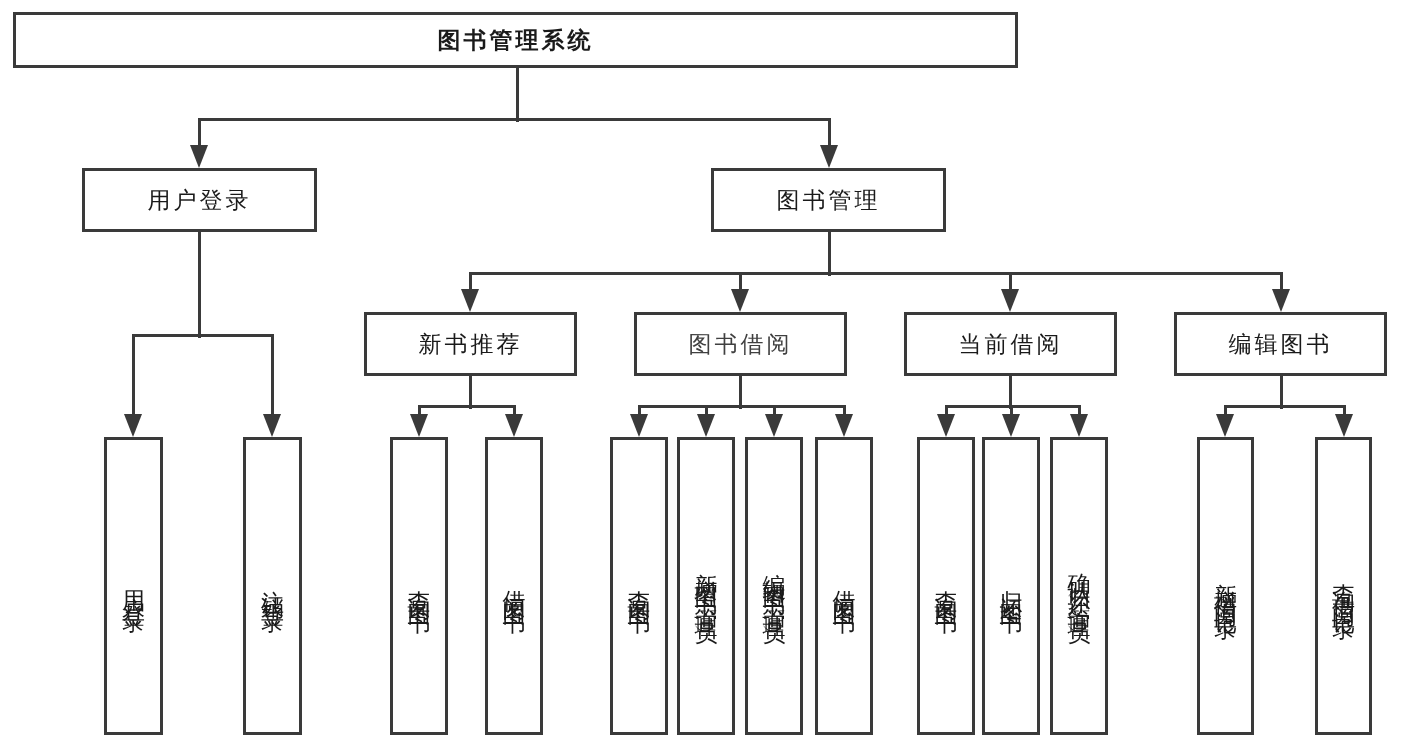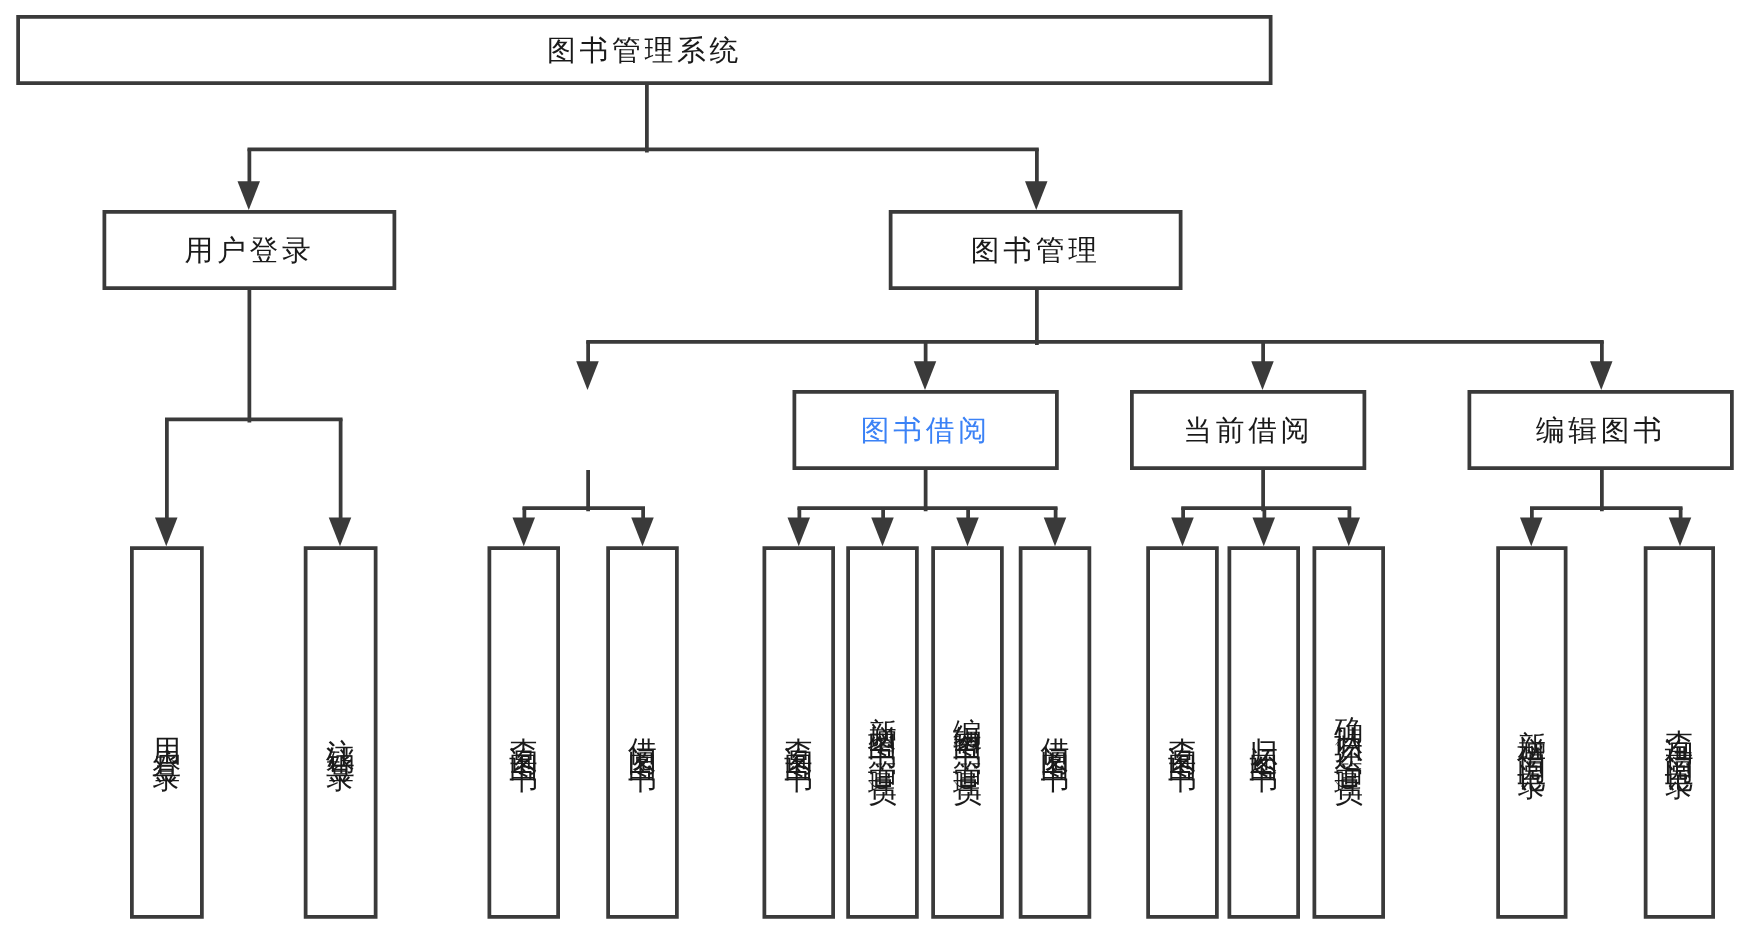--- a/index.html
+++ b/index.html
@@ -55,33 +55,36 @@
     color:#b4b7bb;
     letter-spacing:1px;
     z-index:5;
     white-space:nowrap;
   }
 </style>
 </head>
 <body>
 
 <div class="canvas" style="background: rgb(255, 255, 255);">
-<div class="node h" style="left: 13px; top: 12px; width: 1005px; height: 56px; border-color: rgb(58, 58, 58);">
+<div class="node h" style="left: 13px; top: 12px; width: 1005px; height: 56px; border-color: rgb(58, 58, 58); font-weight: bold;">
       <span class="lbl" style="color: rgb(26, 26, 26);">图书管理系统</span>
     </div>
     <div class="node h" style="left: 82px; top: 168px; width: 235px; height: 64px; border-color: rgb(58, 58, 58);">
       <span class="lbl" style="color: rgb(26, 26, 26);">用户登录</span>
     </div>
     <div class="node h" style="left: 711px; top: 168px; width: 235px; height: 64px; border-color: rgb(58, 58, 58); align-items: center;">
       <span class="lbl" style="color: rgb(26, 26, 26);">图书管理</span>
     </div>
+    <div class="node h" style="left: 364px; top: 312px; width: 213px; height: 64px; border-color: rgb(58, 58, 58);">
+      <span class="lbl" style="color: rgb(26, 26, 26);">新书推荐</span>
+    </div>
     <div class="node h" style="left: 634px; top: 312px; width: 213px; height: 64px; border-color: rgb(58, 58, 58);">
-      <span class="lbl" style="color: #3b82f6;">图书借阅</span>
+      <span class="lbl" style="color: #404040;">图书借阅</span>
     </div>
-    <div class="node h" style="left: 904px; top: 312px; width: 189px; height: 64px; border-color: rgb(58, 58, 58);">
+    <div class="node h" style="left: 904px; top: 312px; width: 213px; height: 64px; border-color: rgb(58, 58, 58);">
       <span class="lbl" style="color: rgb(26, 26, 26);">当前借阅</span>
     </div>
     <div class="node h" style="left: 1174px; top: 312px; width: 213px; height: 64px; border-color: rgb(58, 58, 58);">
       <span class="lbl" style="color: rgb(26, 26, 26);">编辑图书</span>
     </div>
     <div class="node v" style="left: 104px; top: 437px; width: 59px; height: 298px; border-color: rgb(58, 58, 58);">
       <span class="lbl" style="color: rgb(26, 26, 26);">用户登录</span>
     </div>
     <div class="node v" style="left: 243px; top: 437px; width: 59px; height: 298px; border-color: rgb(58, 58, 58);">
       <span class="lbl" style="color: rgb(26, 26, 26);">注销登录</span>

